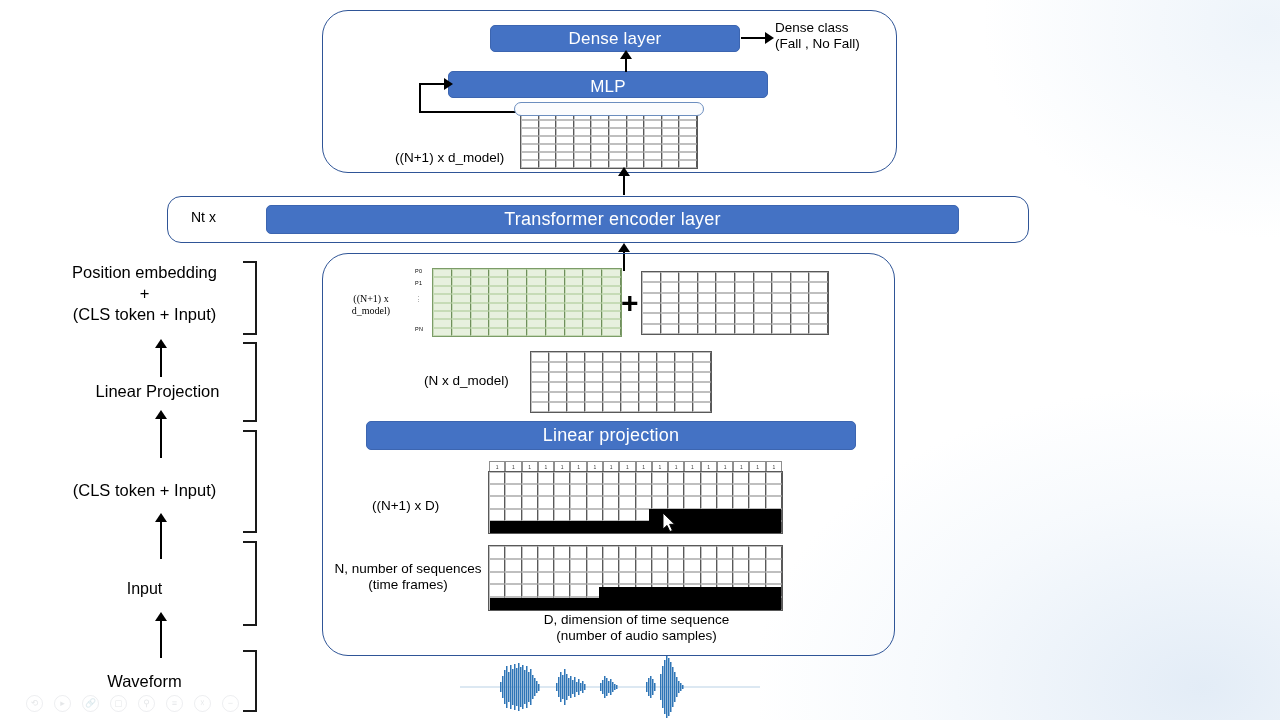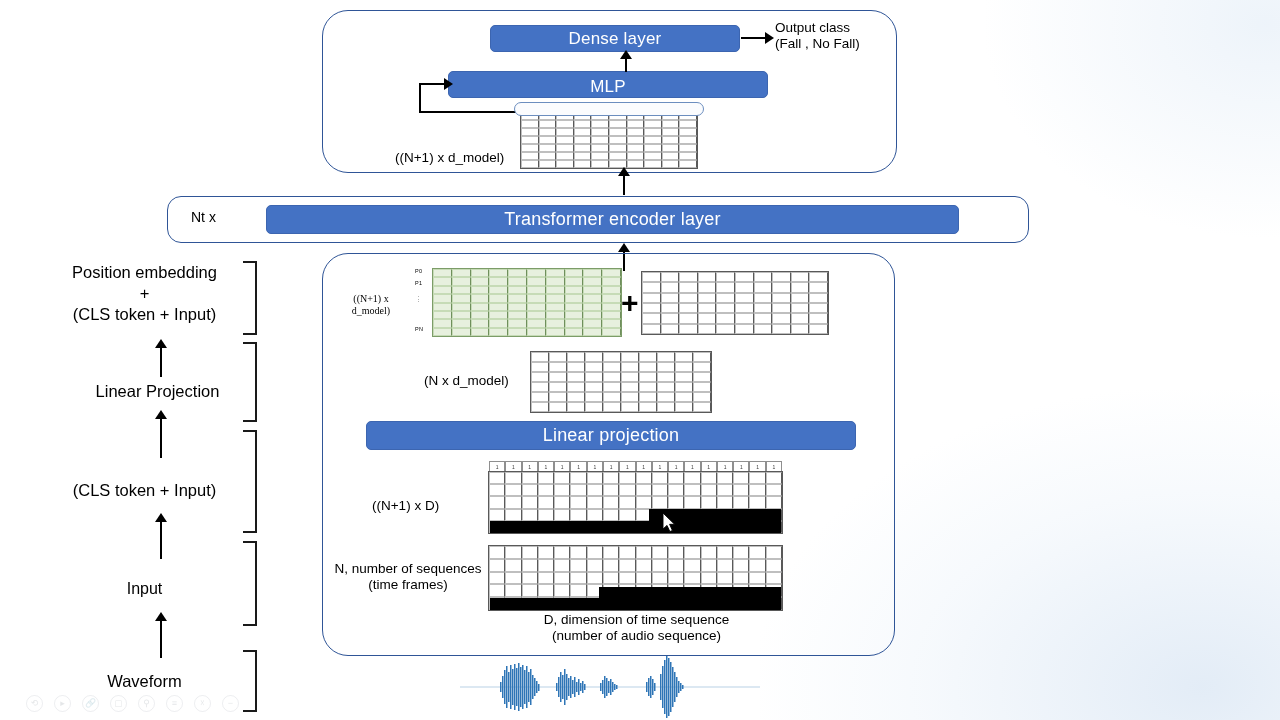--- a/index.html
+++ b/index.html
@@ -132,21 +132,21 @@
   <div class="panel" style="left:322px; top:10px; width:575px; height:163px;"></div>
 
   <div class="bluebar" style="left:490px; top:25px; width:250px; height:27px; font-size:17px;">
     <span>Dense layer</span>
   </div>
 
   <div class="hline" style="left:741px; top:37px; width:26px;"></div>
   <div class="arrow-right" style="left:765px; top:31.5px;"></div>
 
   <div class="lbl" style="left:775px; top:20px; font-size:13.5px; text-align:left;">
-    <div>Output class</div>
+    <div>Dense class</div>
     <div>(Fall , No Fall)</div>
   </div>
 
   <div class="bluebar" style="left:448px; top:71px; width:320px; height:27px; font-size:17px;align-items:flex-end;">
     <span>MLP</span>
   </div>
 
   <div class="vline" style="left:625px; top:56px; height:16px;"></div>
   <div class="arrow-up" style="left:619.5px; top:50px;"></div>
 
@@ -712,21 +712,21 @@
     <div class="blackmask" style="left:110px; top:41px; width:182px; height:23px;"></div>
   </div>
 
   <div class="lbl center" style="left:328px; top:561px; width:160px; font-size:13.5px;">
     <div>N, number of sequences</div>
     <div>(time frames)</div>
   </div>
 
   <div class="lbl center" style="left:495px; top:612px; width:283px; font-size:13.5px;">
     <div>D, dimension of time sequence</div>
-    <div>(number of audio sequence)</div>
+    <div>(number of audio samples)</div>
   </div>
 
   <div class="lbl center" style="left:42px; top:262px; width:205px; font-size:16.5px; line-height:1.28;">
     <div>Position embedding</div>
     <div>+</div>
     <div>(CLS token + Input)</div>
   </div>
 
   <div class="vline" style="left:160px; top:345px; height:32px;"></div>
   <div class="arrow-up" style="left:154.5px; top:339px;"></div>

